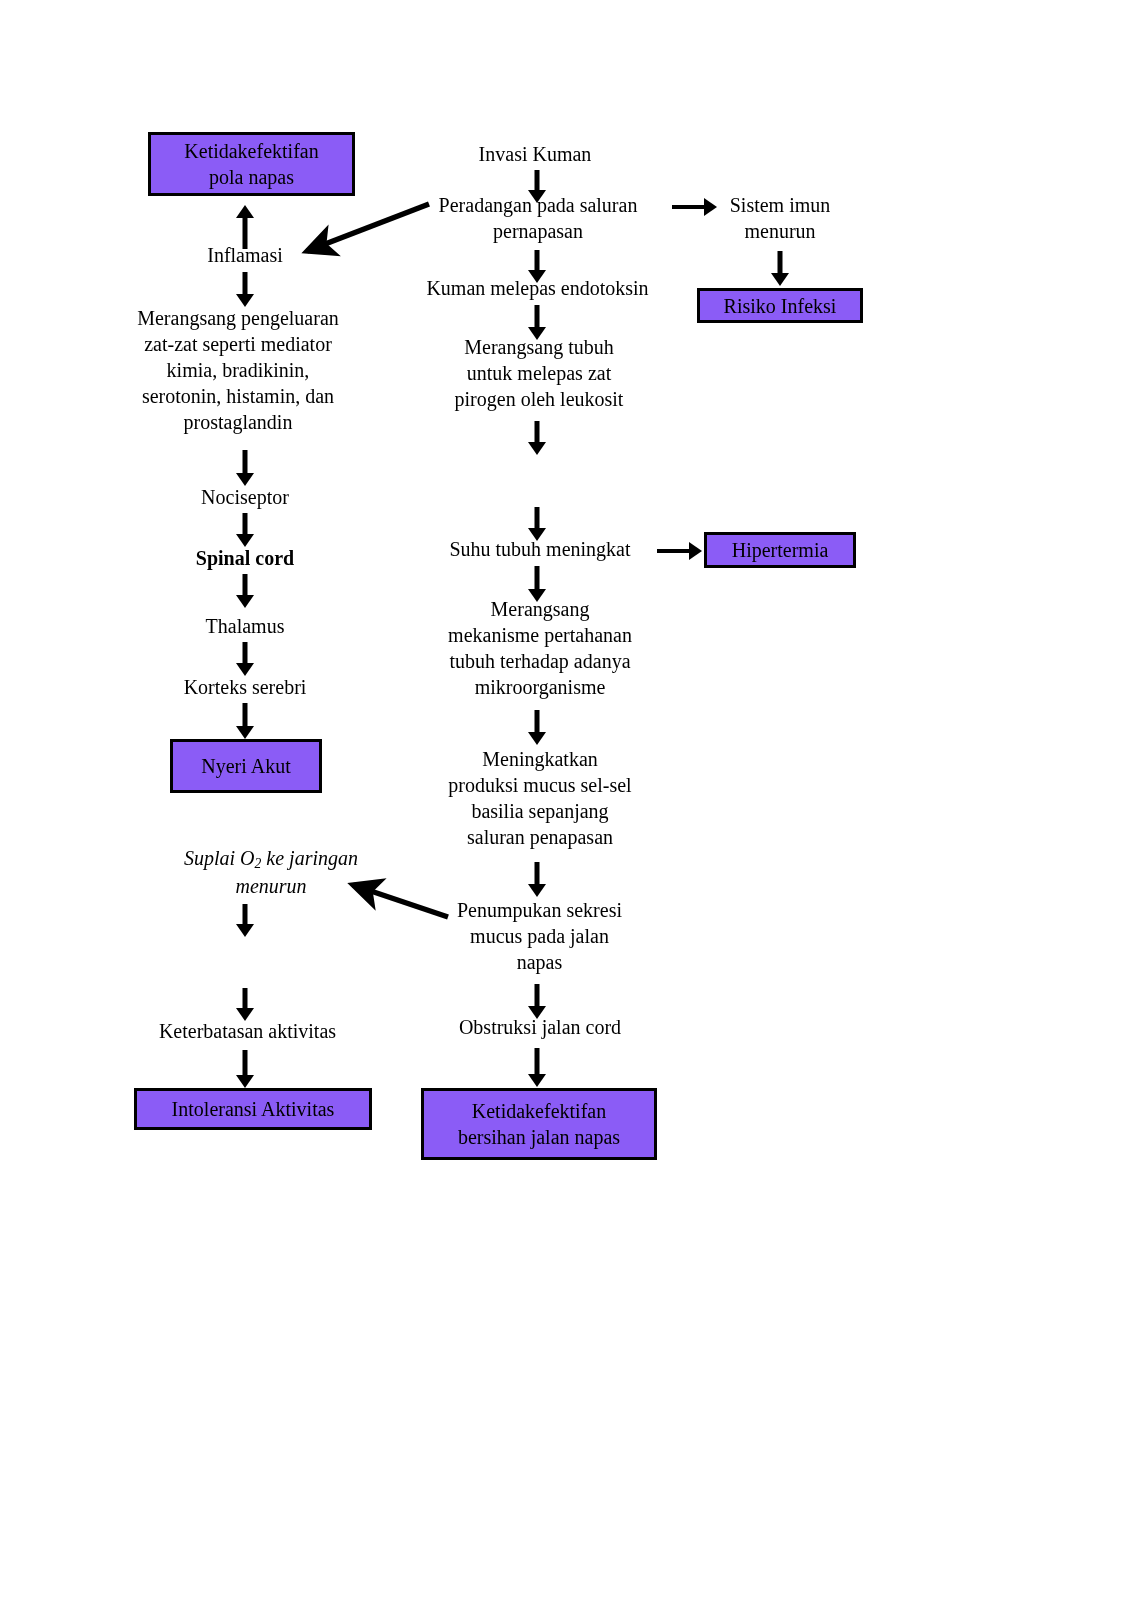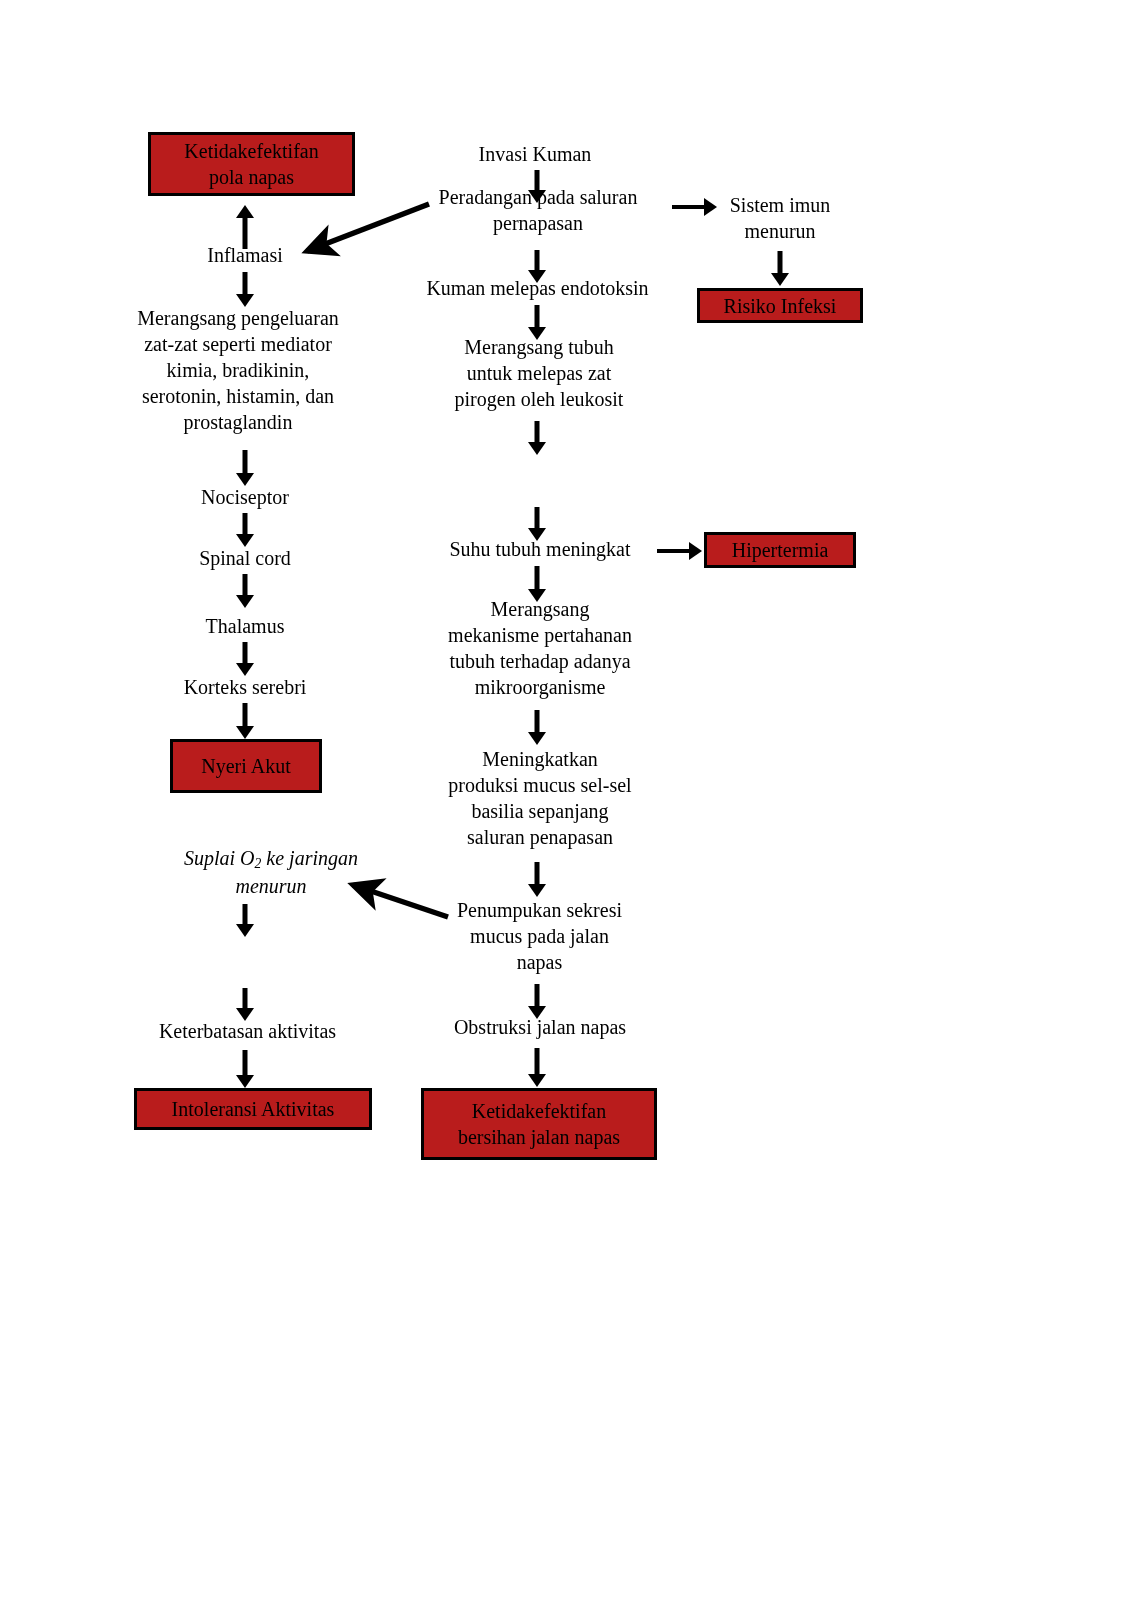--- a/index.html
+++ b/index.html
@@ -22,21 +22,21 @@
     text-align: center;
     line-height: 1.30;
     font-size: 20px;
     color: #000;
     white-space: pre-line;
   }
   .boxed {
     position: absolute;
     box-sizing: border-box;
     border: 3px solid #000;
-    background: #b91c1c;
+    background: #8b5cf6;
     display: flex;
     align-items: center;
     justify-content: center;
     text-align: center;
     font-size: 20px;
     line-height: 1.30;
     white-space: pre-line;
   }
   .arrow-v {
     position: absolute;
@@ -129,21 +129,21 @@
     <div class="head" style="top:23px;"></div>
   </div>
 
   <div class="node" style="left:155px; top:484px; width:180px;">Nociseptor</div>
 
   <div class="arrow-v" style="left:245px; top:513px;">
     <div class="shaft" style="height:23px;"></div>
     <div class="head" style="top:21px;"></div>
   </div>
 
-  <div class="node" style="left:155px; top:545px; width:180px;">Spinal cord</div>
+  <div class="node" style="left:155px; top:545px; width:180px;font-weight:bold;">Spinal cord</div>
 
   <div class="arrow-v" style="left:245px; top:574px;">
     <div class="shaft" style="height:23px;"></div>
     <div class="head" style="top:21px;"></div>
   </div>
 
   <div class="node" style="left:155px; top:613px; width:180px;">Thalamus</div>
 
   <div class="arrow-v" style="left:245px; top:642px;">
     <div class="shaft" style="height:23px;"></div>
@@ -182,21 +182,21 @@
 
   <div class="boxed" style="left:134px; top:1088px; width:238px; height:42px;">Intoleransi Aktivitas</div>
 
   <div class="node" style="left:445px; top:141px; width:180px;">Invasi Kuman</div>
 
   <div class="arrow-v" style="left:537px; top:170px;">
     <div class="shaft" style="height:22px;"></div>
     <div class="head" style="top:20px;"></div>
   </div>
 
-  <div class="node" style="left:418px; top:184px; width:240px;">Peradangan pada saluran
+  <div class="node" style="left:418px; top:192px; width:240px;">Peradangan pada saluran
 pernapasan</div>
 
   <div class="arrow-v" style="left:537px; top:250px;">
     <div class="shaft" style="height:22px;"></div>
     <div class="head" style="top:20px;"></div>
   </div>
 
   <div class="node" style="left:410px; top:275px; width:255px;">Kuman melepas endotoksin</div>
 
   <div class="arrow-v" style="left:537px; top:305px;">
@@ -248,21 +248,21 @@
 
   <div class="node" style="left:437px; top:897px; width:205px;">Penumpukan sekresi
 mucus pada jalan
 napas</div>
 
   <div class="arrow-v" style="left:537px; top:984px;">
     <div class="shaft" style="height:24px;"></div>
     <div class="head" style="top:22px;"></div>
   </div>
 
-  <div class="node" style="left:420px; top:1014px; width:240px;">Obstruksi jalan napas</div>
+  <div class="node" style="left:420px; top:1014px; width:240px;">Obstruksi jalan cord</div>
 
   <div class="arrow-v" style="left:537px; top:1048px;">
     <div class="shaft" style="height:28px;"></div>
     <div class="head" style="top:26px;"></div>
   </div>
 
   <div class="boxed" style="left:421px; top:1088px; width:236px; height:72px;">Ketidakefektifan
 bersihan jalan napas</div>
 
   <div class="arrow-h" style="left:672px; top:207px;">

